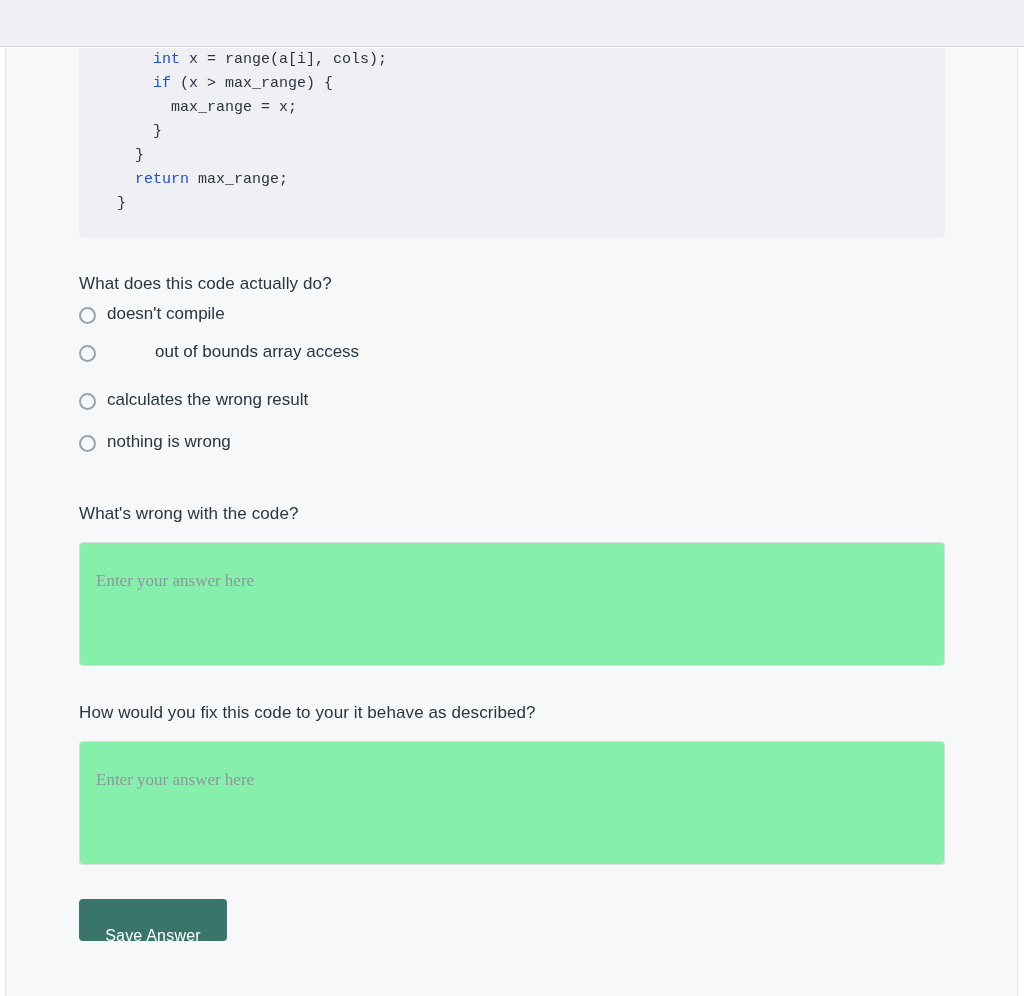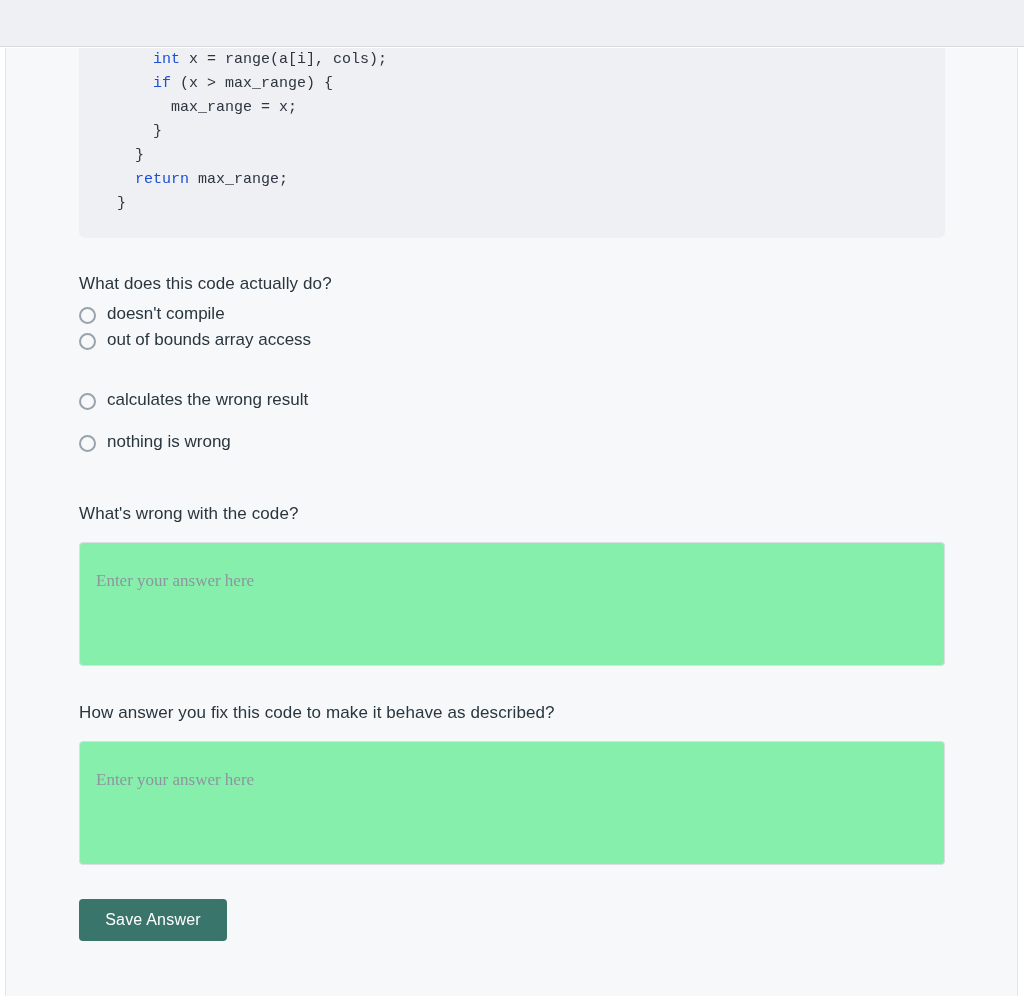--- a/index.html
+++ b/index.html
@@ -139,21 +139,21 @@
     background: #3a756c;
     color: #ffffff;
     border: none;
     border-radius: 4px;
     font-family: "Liberation Sans", sans-serif;
     font-size: 16px;
     letter-spacing: 0.2px;
     cursor: pointer;
     text-align: center;
     line-height: 42px;
-    padding: 0;
+    padding: 16px;
   }
 </style>
 </head>
 <body>
 
 <div class="top-bar"></div>
 
 <div class="viewport">
   <div class="page-surface">
     <div class="content">
@@ -168,38 +168,38 @@
   }</pre>
       </div>
 
       <div class="q-heading" style="top:226px;text-align:right;">What does this code actually do?</div>
 
       <div class="radio-row" style="top:254px;">
         <span class="radio-mark"></span>
         <span class="radio-label">doesn't compile</span>
       </div>
 
-      <div class="radio-row" style="top:280px;">
+      <div class="radio-row" style="top:292px;gap:48px;">
         <span class="radio-mark"></span>
         <span class="radio-label">out of bounds array access</span>
       </div>
 
       <div class="radio-row" style="top:340px;">
         <span class="radio-mark"></span>
         <span class="radio-label">calculates the wrong result</span>
       </div>
 
       <div class="radio-row" style="top:382px;">
         <span class="radio-mark"></span>
         <span class="radio-label">nothing is wrong</span>
       </div>
 
       <div class="q-heading" style="top:456px;">What's wrong with the code?</div>
       <textarea class="answer-box" style="top: 494px; height: 124px;" placeholder="Enter your answer here"></textarea>
 
-      <div class="q-heading" style="top:655px;">How answer you fix this code to make it behave as described?</div>
+      <div class="q-heading" style="top:655px;">How would you fix this code to your it behave as described?</div>
       <textarea class="answer-box" style="top: 693px; height: 124px;" placeholder="Enter your answer here"></textarea>
 
       <button class="save-btn" style="top:851px;">Save Answer</button>
 
     </div>
   </div>
 </div>
 
 </body></html>

